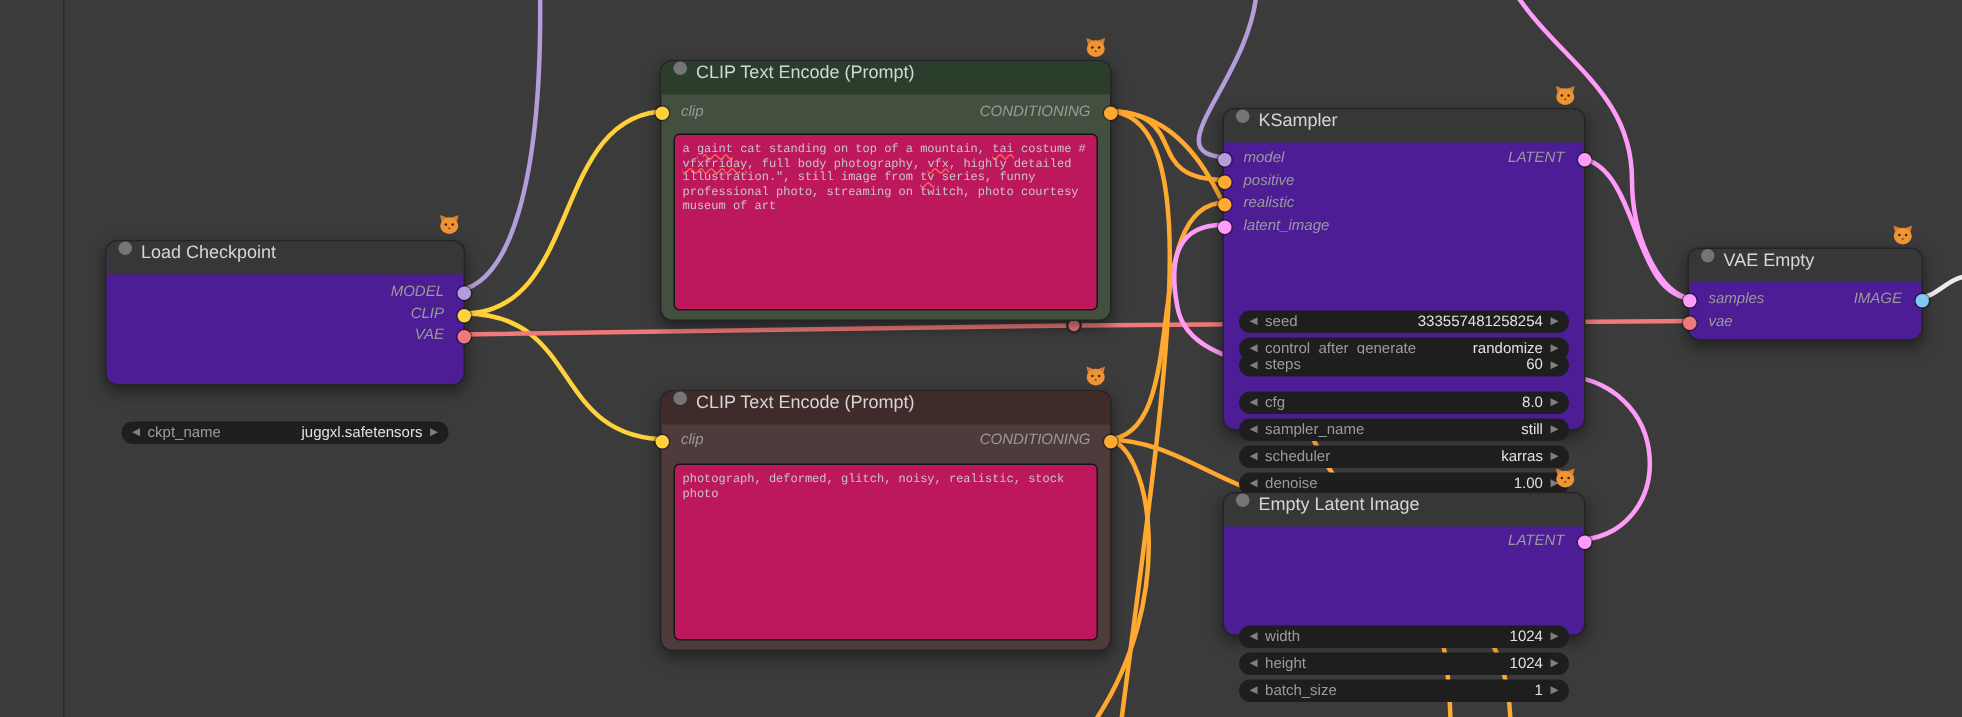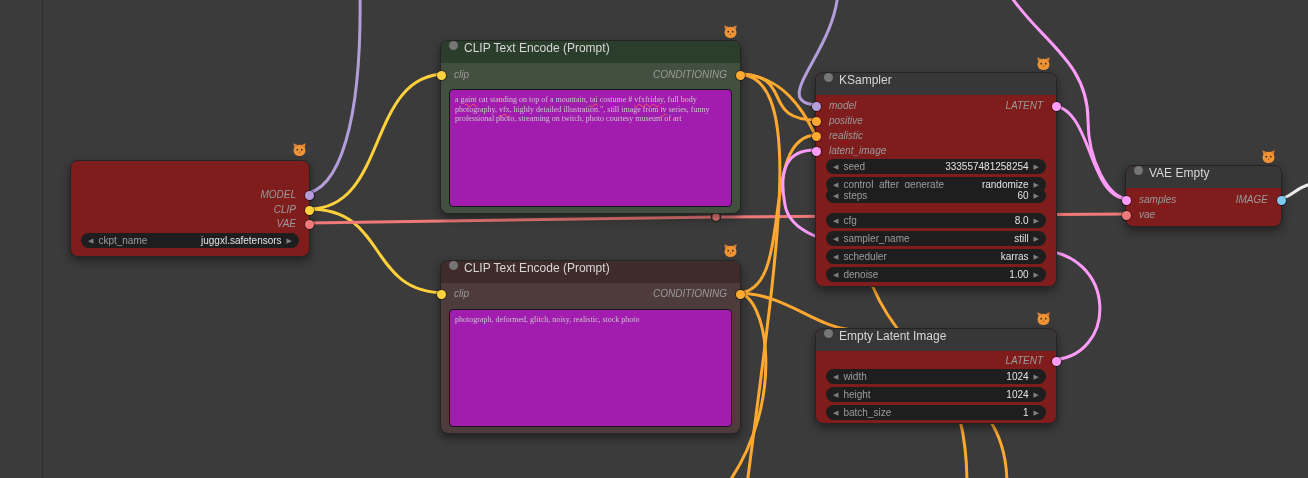--- a/index.html
+++ b/index.html
@@ -10,40 +10,40 @@
   svg.wires{position:absolute;left:0;top:0;z-index:1;}
   svg.wires path{fill:none;stroke-width:3;stroke-linecap:round;}
 
   .node{position:absolute;z-index:2;border:1px solid #242424;border-radius:8px;
         box-shadow:0 4px 10px rgba(0,0,0,.45);}
   .node .titlebar{height:22px;border-radius:7px 7px 0 0;display:flex;align-items:flex-start;
         padding:0 8px;gap:6px;}
   .node .titlebar .cdot{width:9px;height:9px;border-radius:50%;flex:0 0 auto;}
   .node .titlebar .ttext{font-size:12px;color:#d6d6d6;white-space:nowrap;}
 
-  .node.neutral{background:#7f1d1d;} .node.neutral .titlebar{background:#373737;}
+  .node.neutral{background:#4c1d95;} .node.neutral .titlebar{background:#373737;}
   .node.green{background:#44503f;}  .node.green  .titlebar{background:#2b3d2b;}
   .node.red{background:#4e3b3b;}    .node.red    .titlebar{background:#402b2b;}
 
   .slot{position:absolute;height:14px;line-height:14px;font-size:10px;color:#9a9a9a;white-space:nowrap;font-style:italic;}
   .slot .dot{position:absolute;top:2.5px;width:9px;height:9px;border-radius:50%;
              box-shadow:0 0 0 1px rgba(0,0,0,.35);}
   .slot.in{left:0;padding-left:13px;}  .slot.in .dot{left:-4.5px;}
   .slot.out{right:0;padding-right:13px;text-align:right;} .slot.out .dot{right:-4.5px;}
 
   .widget{position:absolute;left:10px;right:10px;height:15px;background:#1e1e1e;
           border-radius:8px;display:flex;align-items:center;padding:0 7px;gap:5px;
-          font-size:10px;color:#bdbdbd;}
+          font-size:10px;color:#bdbdbd;margin-top:48px;}
   .widget .arrow{color:#7f7f7f;font-size:7px;line-height:1;flex:0 0 auto;}
   .widget .wlabel{color:#9c9c9c;white-space:nowrap;overflow:hidden;}
   .widget .wvalue{margin-left:auto;color:#e2e2e2;white-space:nowrap;}
 
-  .prompt{position:absolute;left:8px;right:8px;top:48px;bottom:6px;background:#a21caf;
+  .prompt{position:absolute;left:8px;right:8px;top:48px;bottom:6px;background:#be185d;
           border:1px solid #151515;border-radius:4px;padding:5px 5px;
-          font-family:Liberation Serif, serif;font-size:8px;line-height:9.5px;
+          font-family:Liberation Mono, monospace;font-size:8px;line-height:9.5px;
           color:#c6c6c6;overflow:hidden;white-space:pre-wrap;word-break:break-word;}
   .misspelled{text-decoration:underline wavy #ff5a5a;text-decoration-thickness:1px;text-underline-offset:1px;}
 
   .badge{position:absolute;z-index:3;width:15px;height:15px;}
 </style>
 </head>
 <body>
 
 <div class="canvas">
 
@@ -62,20 +62,24 @@
     <path d="M737 74 C807 74 777 250 747 485" stroke="#ffa931"></path>
     <path d="M737 293 C767 293 787 400 727 485" stroke="#ffa931"></path>
     <path d="M1049 105 C1094 105 1086 199 1129 199" stroke="#ff9cf9"></path>
     <path d="M1008 -8 C1038 40 1088 60 1088 120 C1088 160 1108 199 1129 199" stroke="#ff9cf9"></path>
     <path d="M1049 360 C1119 360 1119 250 1035 250 C925 250 795 260 785 205 C778 168 788 150 815 150" stroke="#ff9cf9"></path>
     <path d="M1276 199 C1292 199 1296 186 1312 184" stroke="#ececec"></path>
     <circle cx="716" cy="217" r="4.5" stroke="#2a2a2a" stroke-width="1.5" fill="#f07a7a"></circle>
   </svg>
 
   <div class="node neutral" style="left:70px;top:160px;width:238px;height:95px">
+    <div class="titlebar">
+      <span class="cdot" style="background: rgb(117, 117, 117);"></span>
+      <span class="ttext">Load Checkpoint</span>
+    </div>
     <div class="slot out" style="top:27px">
       <span>MODEL</span>
       <span class="dot" style="background: rgb(179, 157, 219);"></span>
     </div>
     <div class="slot out" style="top:42px">
       <span>CLIP</span>
       <span class="dot" style="background: rgb(255, 210, 59);"></span>
     </div>
     <div class="slot out" style="top:56px">
       <span>VAE</span>

